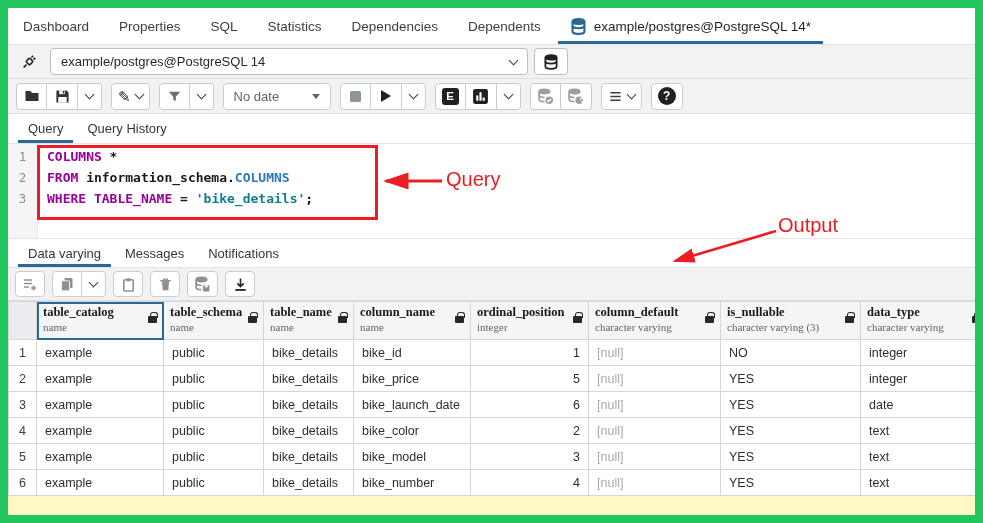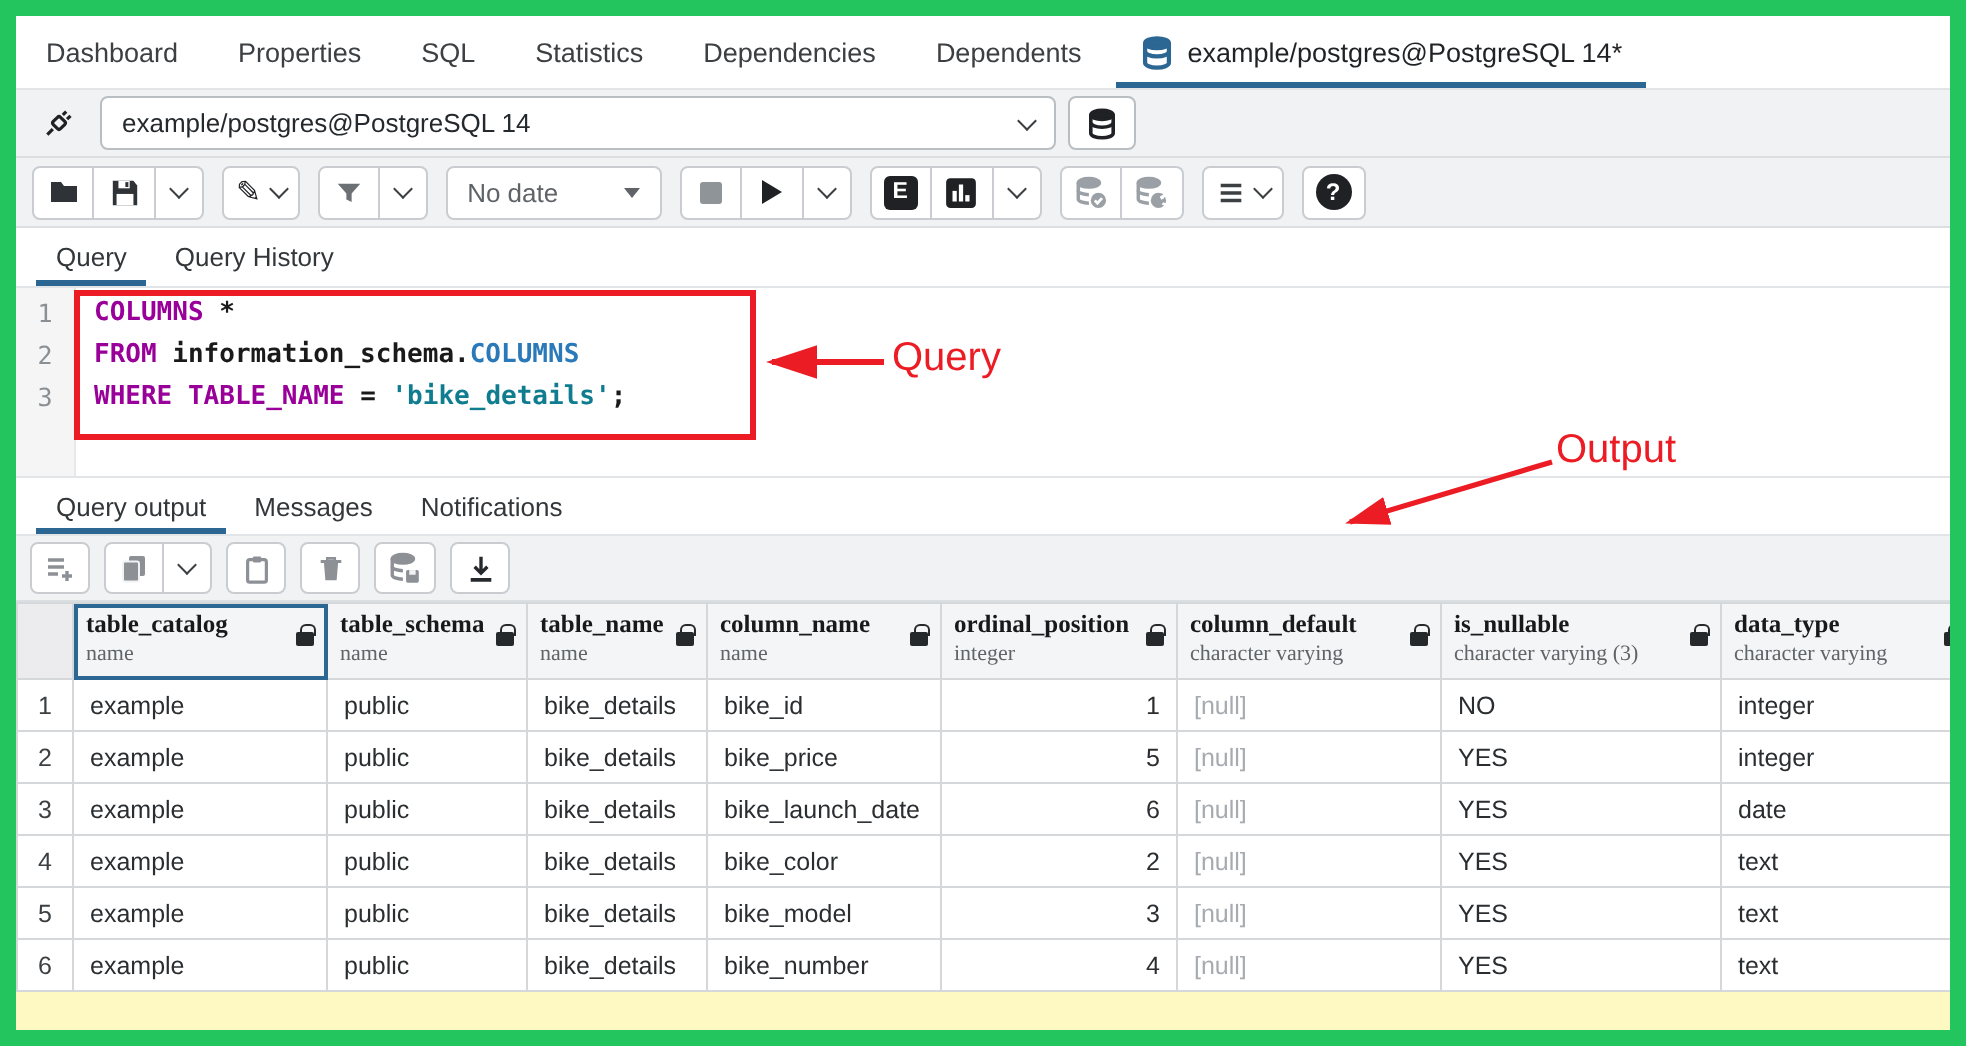--- a/index.html
+++ b/index.html
@@ -252,21 +252,21 @@
         <div class="lineno">3</div>
       </div>
     <div class="code" id="codeLines">
         <div class="codeline"><span class="tok-keyword">COLUMNS</span><span class="tok-plain"> *</span></div>
         <div class="codeline"><span class="tok-keyword">FROM</span><span class="tok-plain"> information_schema.</span><span class="tok-builtin">COLUMNS</span></div>
         <div class="codeline"><span class="tok-keyword">WHERE</span><span class="tok-plain"> </span><span class="tok-keyword">TABLE_NAME</span><span class="tok-plain"> = </span><span class="tok-string">'bike_details'</span><span class="tok-plain">;</span></div>
       </div>
   </div>
 
   <div class="subtabs outtabs" id="outputTabs">
-      <div class="subtab active">Query output</div>
+      <div class="subtab active">Data varying</div>
       <div class="subtab">Messages</div>
       <div class="subtab">Notifications</div>
     </div>
 
   <div class="dtoolbar">
     <div class="bgroup">
       <div class="btn dbtn">
         <svg width="16" height="16" viewBox="0 0 16 16">
           <path d="M2 4h8M2 7.5h8M2 11h5" stroke="#8d9196" stroke-width="1.7"></path>
           <path d="M11.5 9.5v5M9 12h5" stroke="#8d9196" stroke-width="1.7"></path>

